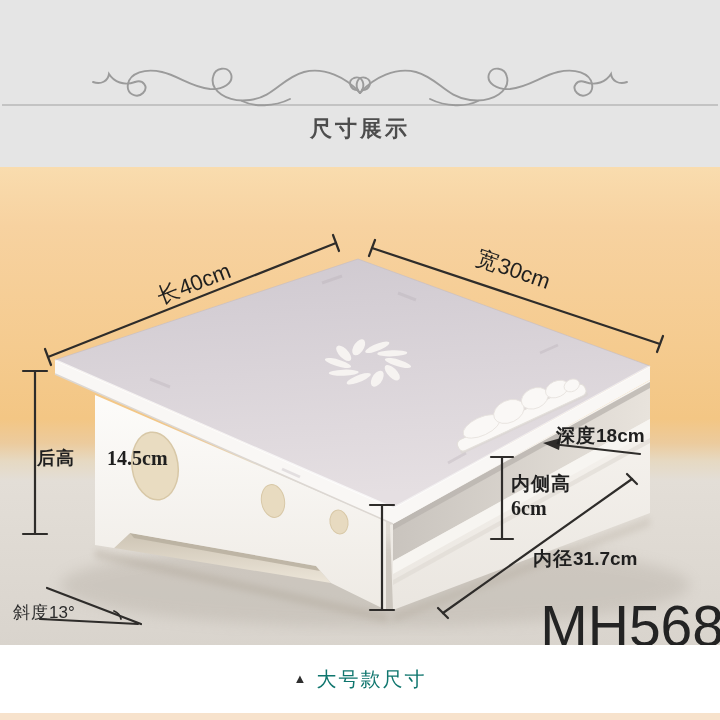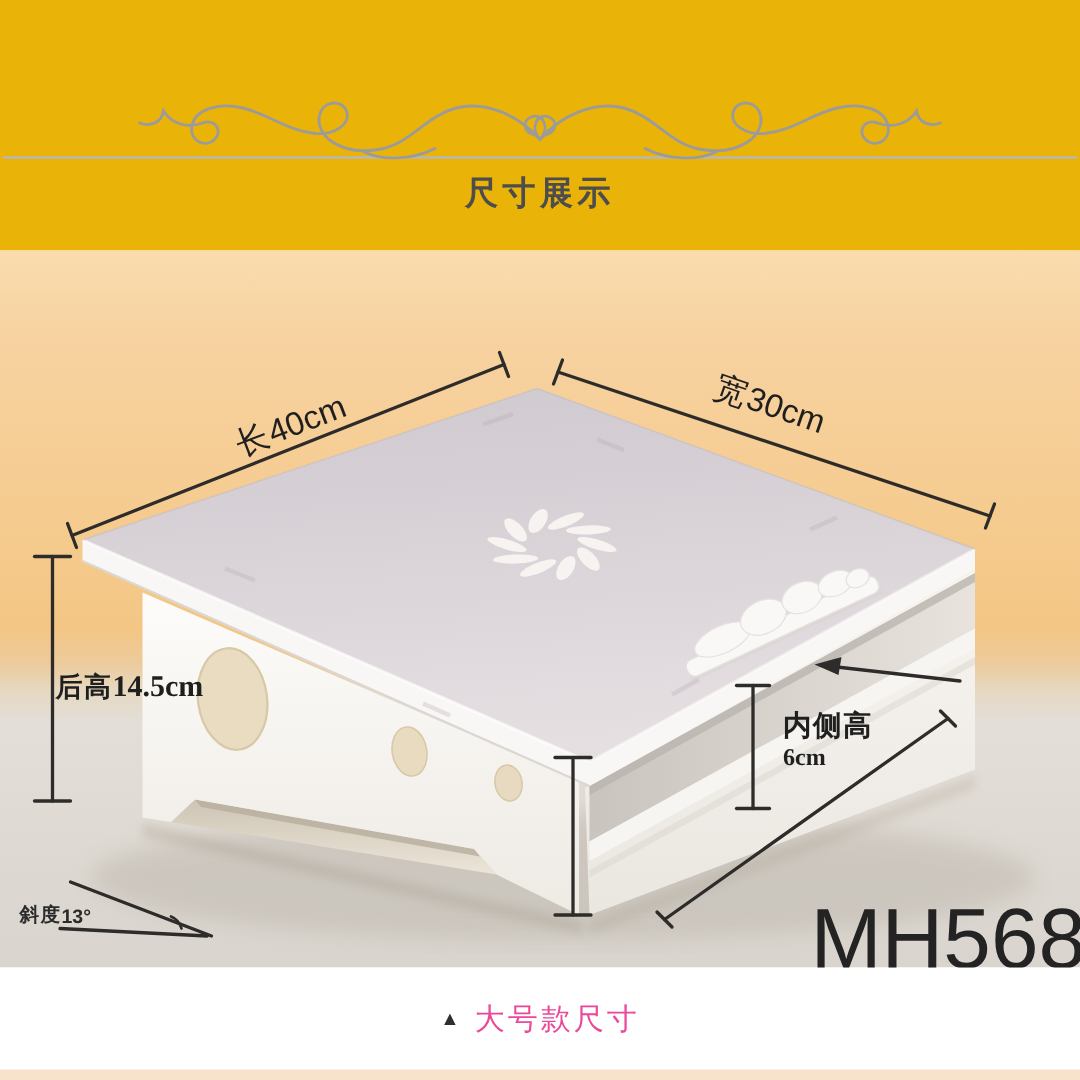--- a/index.html
+++ b/index.html
@@ -1,49 +1,49 @@
 <!DOCTYPE html>
 <html><head>
 <meta charset="utf-8">
 <style>
   html,body{margin:0;padding:0;background:#fff;}
   .stage{position:relative;width:720px;height:720px;overflow:hidden;background:#fff;
          font-family:"Liberation Sans","DejaVu Sans",sans-serif;}
   
-  .header{position:absolute;left:0;top:0;width:720px;height:167px;background:#eab308;}
+  .header{position:absolute;left:0;top:0;width:720px;height:167px;background:#e5e5e5;}
   .flourish{position:absolute;left:0;top:55px;}
   .title{position:absolute;left:0;top:114px;width:720px;text-align:center;
          font-size:22px;font-weight:600;color:#4d4d4d;letter-spacing:3px;}
   
   .photo{position:absolute;left:0;top:167px;width:720px;height:478px;overflow:hidden;
     background:linear-gradient(to bottom,
       #f9dcae 0px,#f7d2a0 60px,#f5cb8f 180px,#f3c684 252px,
       #eccb9d 276px,#e6d9c2 294px,#e3ded7 314px,#dfdad3 380px,#d9d4cd 478px);}
   .scene{position:absolute;left:0;top:0;}
   .dim{position:absolute;color:#1f1f1f;white-space:nowrap;display:flex;align-items:baseline;z-index:3;}
   .dim .lab{letter-spacing:1px;}
-  .val-serif{font-family:"Liberation Serif","DejaVu Serif",serif;font-weight:700;}
+  .val-serif{font-family:"Liberation Serif","DejaVu Serif",serif;font-weight:700;margin-left:32px;}
   .d-length{left:133px;top:102px;width:122px;transform:rotate(-21deg);font-size:22px;font-weight:500;justify-content:center;}
   .d-width{left:452px;top:88px;width:122px;transform:rotate(19deg);font-size:22px;font-weight:500;justify-content:center;}
   .d-backh{left:37px;top:279px;font-size:18px;font-weight:700;align-items:flex-end;}
   .d-backh .val-serif{font-size:20px;}
   .d-depth{left:556px;top:256px;font-size:19px;font-weight:700;}
   .d-innerh{left:507px;top:304px;font-size:19px;font-weight:700;flex-direction:column;}
-  .d-innerh .val-serif{font-size:16px;margin-left:15px;}
+  .d-innerh .val-serif{font-size:20px;margin-left:4px;}
   .d-fronth{left:283px;top:372px;font-size:19px;font-weight:700;}
   .d-fronth .val-serif{font-size:24px;margin-left:3px;}
   .d-innerd{left:533px;top:379px;font-size:19px;font-weight:600;}
-  .d-slope{left:13px;top:434px;font-size:13px;font-weight:700;color:#2b2b2b;align-items:center;}
+  .d-slope{left:13px;top:434px;font-size:17px;font-weight:400;color:#2b2b2b;}
   .model{position:absolute;right:-4px;top:426px;font-size:57px;color:#232323;z-index:3;
          font-family:"Liberation Sans","DejaVu Sans",sans-serif;letter-spacing:0px;}
   
   .footer{position:absolute;left:0;top:645px;width:720px;height:68px;background:#ffffff;
           display:flex;align-items:center;justify-content:center;gap:10px;}
   .footer .marker{font-size:13px;color:#2e2e2e;transform:translateY(-1px);}
-  .footer .caption{font-size:20px;color:#ec4899;letter-spacing:2px;}
+  .footer .caption{font-size:20px;color:#0f766e;letter-spacing:2px;}
   .bottom-strip{position:absolute;left:0;top:713px;width:720px;height:7px;background:#f7e2cc;}
 </style>
 </head>
 <body>
 
 <div class="stage">
 
   <div class="header">
     <svg class="flourish" width="720" height="56" viewBox="0 0 720 56">
       <line x1="2" y1="50" x2="718" y2="50" stroke="#b7b7b7" stroke-width="1.6"></line>
@@ -219,23 +219,31 @@
       <span>40cm</span>
     </div>
     <div class="dim d-width">
       <span class="lab">宽</span>
       <span>30cm</span>
     </div>
     <div class="dim d-backh">
       <span class="lab">后高</span>
       <span class="val-serif">14.5cm</span>
     </div>
+    <div class="dim d-depth">
+      <span class="lab">深度</span>
+      <span>18cm</span>
+    </div>
     <div class="dim d-innerh">
       <span class="lab">内侧高</span>
       <span class="val-serif">6cm</span>
+    </div>
+    <div class="dim d-innerd">
+      <span class="lab">内径</span>
+      <span>31.7cm</span>
     </div>
     <div class="dim d-slope">
       <span class="lab">斜度</span>
       <span>13°</span>
     </div>
 
     <div class="model">MH568</div>
   </div>
 
   <div class="footer">

